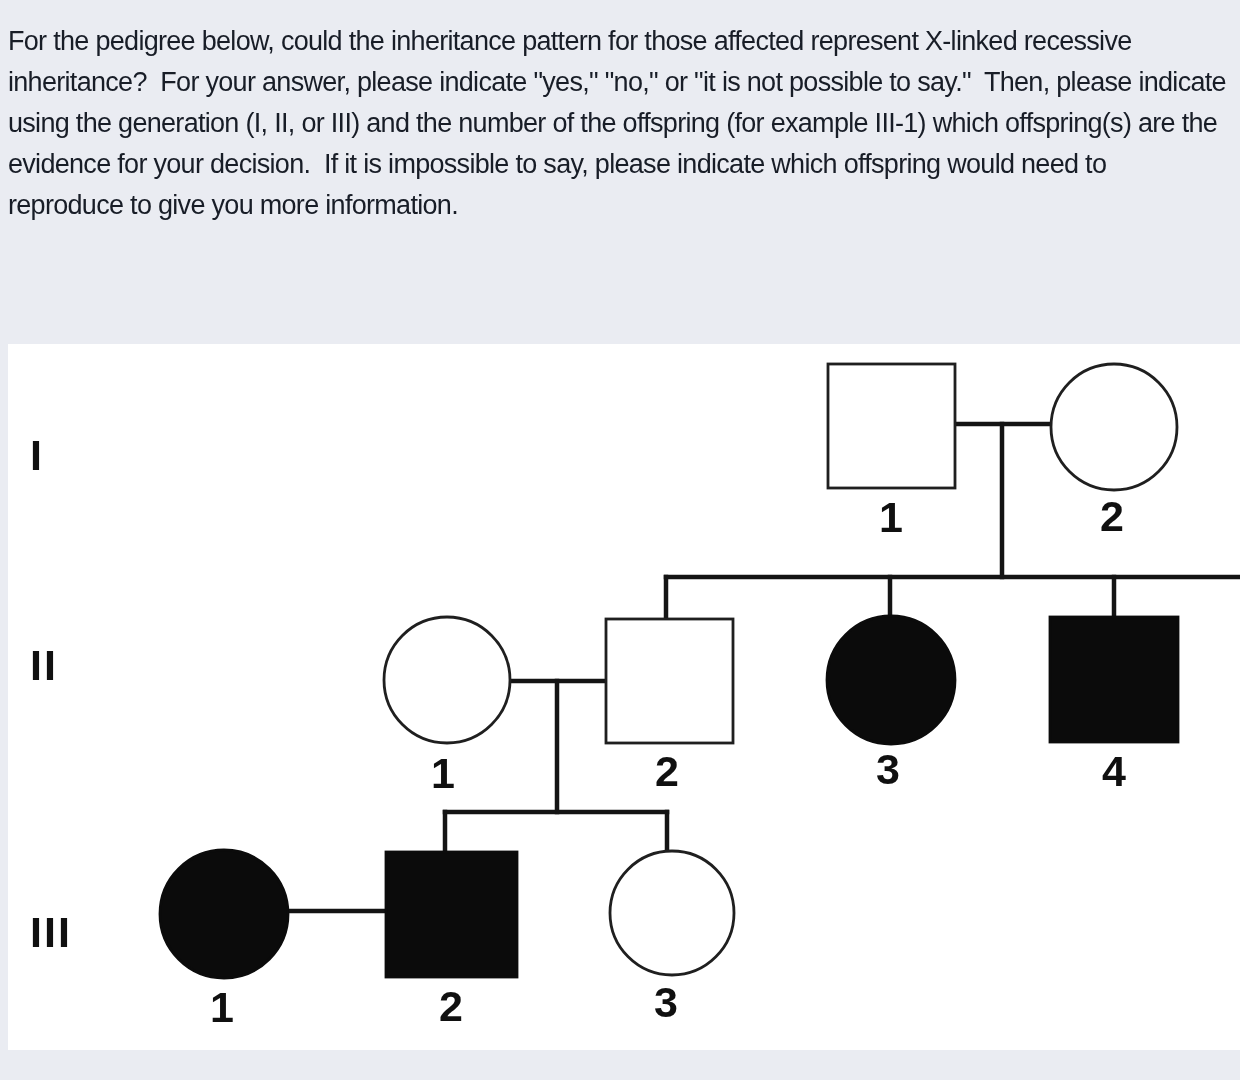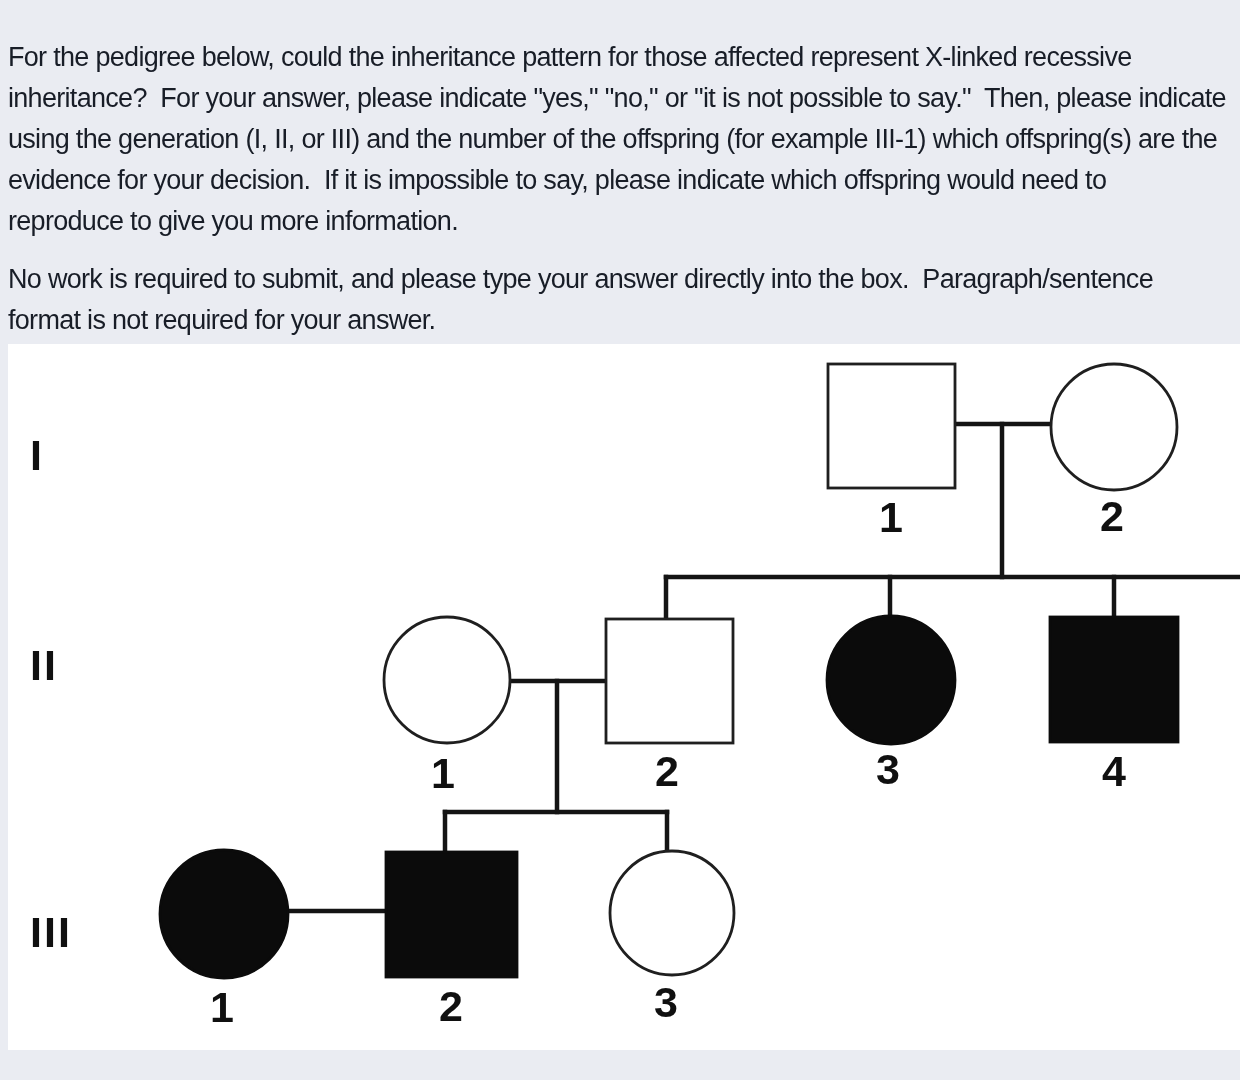--- a/index.html
+++ b/index.html
@@ -7,21 +7,21 @@
     width:1240px;height:1080px;position:relative;overflow:hidden;
     background:var(--page-bg,#eaecf2);
     font-family:"Liberation Sans",sans-serif;
   }
   .question{
     position:absolute;left:0;top:0;width:1240px;box-sizing:border-box;
     padding:21px 14px 0 8px;
     color:var(--ink,#181d27);
     font-size:27px;line-height:41px;letter-spacing:-0.7px;
   }
-  .question p{margin:16px 0 17px 0;white-space:pre-wrap;}
+  .question p{margin:0 0 17px 0;white-space:pre-wrap;}
   .panel{
     position:absolute;left:8px;top:344px;width:1232px;height:706px;
     background:var(--panel-bg,#ffffff);
   }
   .panel svg{display:block;width:100%;height:100%;}
   .connector{stroke:#141414;stroke-width:4.5;stroke-linecap:square;fill:none;}
   .shape{stroke:#1f1f1f;stroke-width:2.8;}
   .shape.unaffected{fill:#ffffff;}
   .shape.affected{fill:var(--diagram-black,#0b0b0b);stroke:var(--diagram-black,#0b0b0b);}
   .num-label{
@@ -31,21 +31,20 @@
   .gen-label{
     font-family:"Liberation Sans",sans-serif;font-size:43px;font-weight:700;
     fill:#101010;letter-spacing:2px;
   }
 </style>
 </head>
 <body style="--page-bg: #eaecf2; --panel-bg: #ffffff; --ink: #181d27; --diagram-black: #0b0b0b;">
 
 <div class="question">
   <p>For the pedigree below, could the inheritance pattern for those affected represent X-linked recessive inheritance?  For your answer, please indicate "yes," "no," or "it is not possible to say."  Then, please indicate using the generation (I, II, or III) and the number of the offspring (for example III-1) which offspring(s) are the evidence for your decision.  If it is impossible to say, please indicate which offspring would need to reproduce to give you more information.</p>
-  <p>No work is required to submit, and please type your answer directly into the box.  Paragraph/sentence format is not required for your answer.</p>
 </div>
 
 <div class="panel">
   <svg xmlns="http://www.w3.org/2000/svg" viewBox="0 0 1232 706">
       <line x1="947" y1="80" x2="1042" y2="80" class="connector"></line>
       <line x1="994" y1="80" x2="994" y2="233" class="connector"></line>
       <line x1="658" y1="233" x2="1232" y2="233" class="connector"></line>
       <line x1="658" y1="233" x2="658" y2="275" class="connector"></line>
       <line x1="882" y1="233" x2="882" y2="273" class="connector"></line>
       <line x1="1106" y1="233" x2="1106" y2="274" class="connector"></line>

